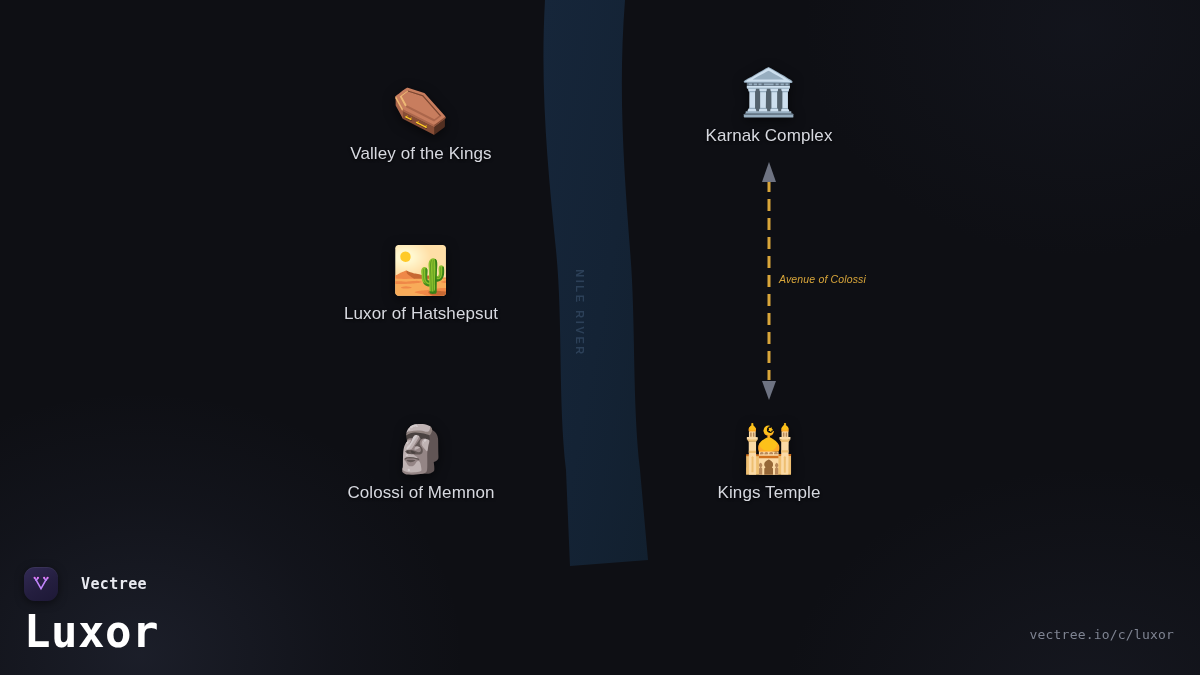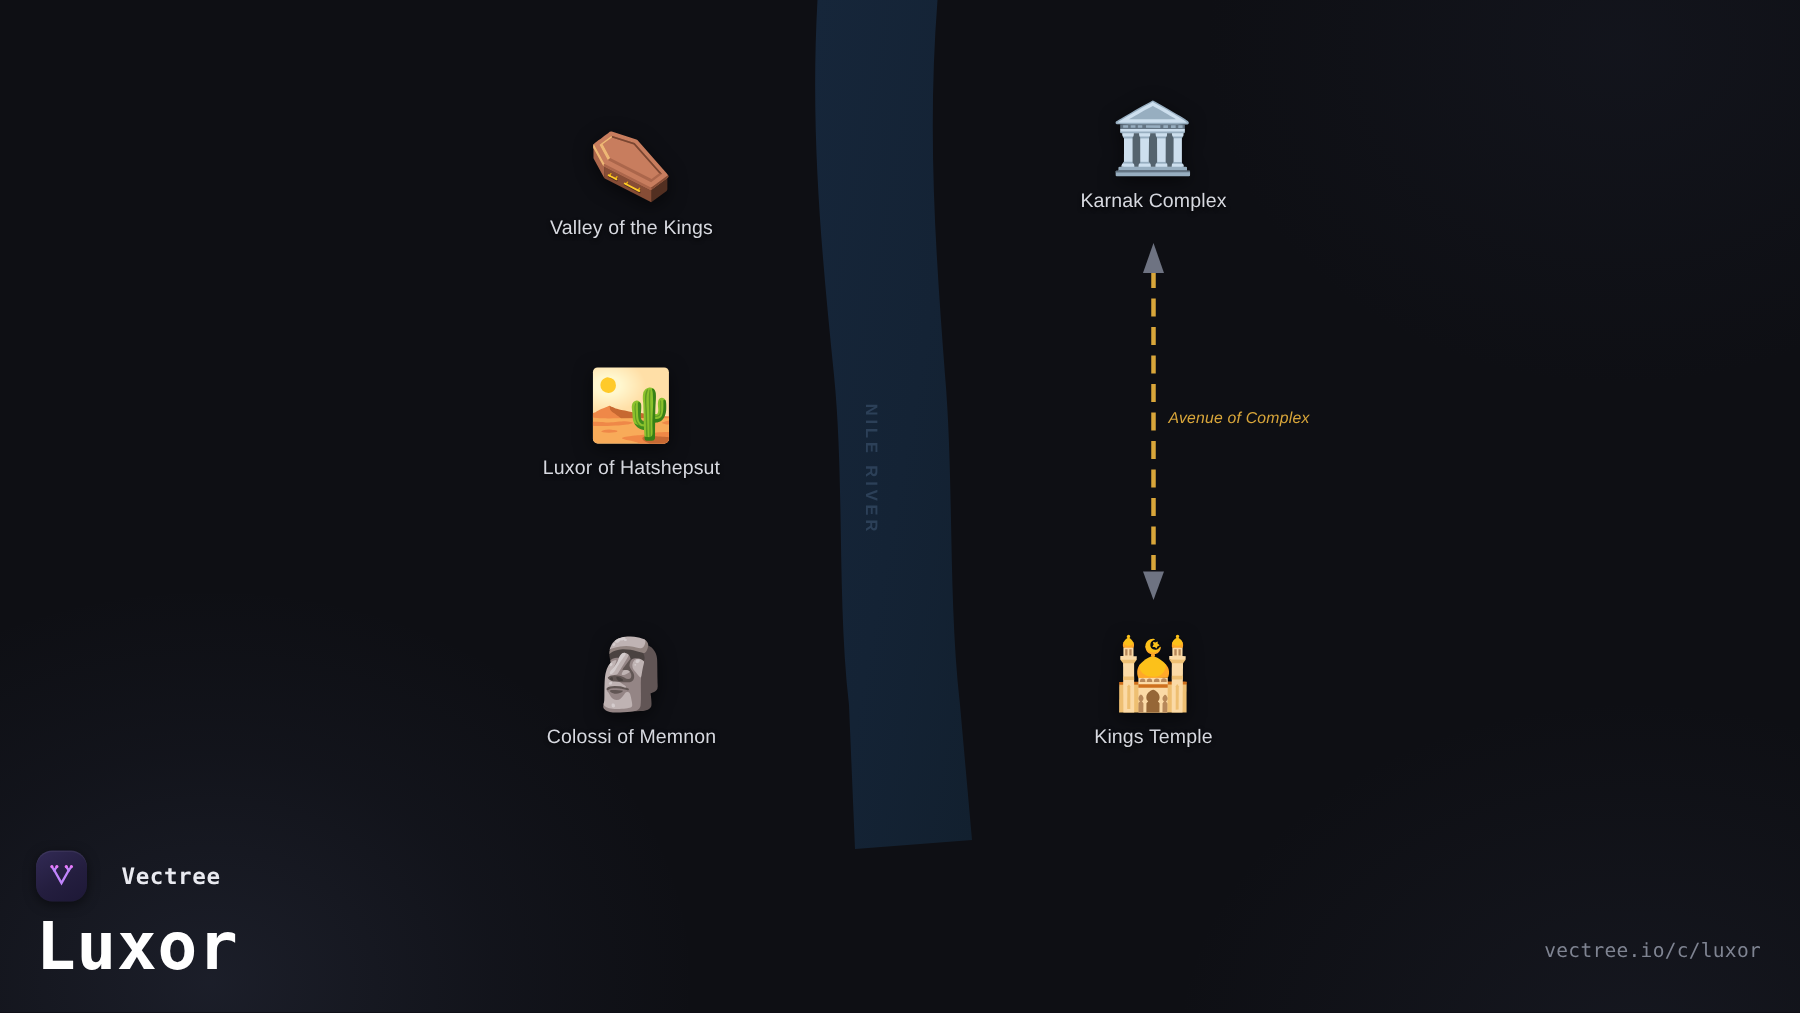--- a/index.html
+++ b/index.html
@@ -92,21 +92,21 @@
     display: block;
     font-size: 46px;
     line-height: 56px;
     height: 56px;
     font-family: "DejaVu Sans", sans-serif;
     filter: drop-shadow(0 3px 6px rgba(0,0,0,0.55));
   }
   .node .node-label {
     display: block;
     margin-top: 6px;
-    font-size: 13px;
+    font-size: 17px;
     color: #d7d9e0;
     letter-spacing: 0.1px;
     font-family: "Liberation Sans", sans-serif;
     text-shadow: 0 1px 3px rgba(0,0,0,0.8);
   }
 
   
   #avenue-layer {
     position: absolute;
     inset: 0;
@@ -207,21 +207,21 @@
 
   <div id="avenue-layer">
     <svg width="1200" height="675" viewBox="0 0 1200 675" style="position:absolute;left:0;top:0;">
 
       <line x1="769" y1="180" x2="769" y2="380" stroke="#d9a63a" stroke-width="3" stroke-dasharray="12 7" stroke-linecap="butt"></line>
 
       <polygon points="769,162 776,182 762,182" fill="#6e7382"></polygon>
 
       <polygon points="769,400 762,381 776,381" fill="#6e7382"></polygon>
     </svg>
-    <span class="avenue-label">Avenue of Complex</span>
+    <span class="avenue-label">Avenue of Colossi</span>
   </div>
 
   <div class="node" style="left:421px; top:82px;">
     <span class="emoji">⚰️</span>
     <span class="node-label">Valley of the Kings</span>
   </div>
 
   <div class="node" style="left:769px; top:64px;">
     <span class="emoji">🏛️</span>
     <span class="node-label">Karnak Complex</span>

